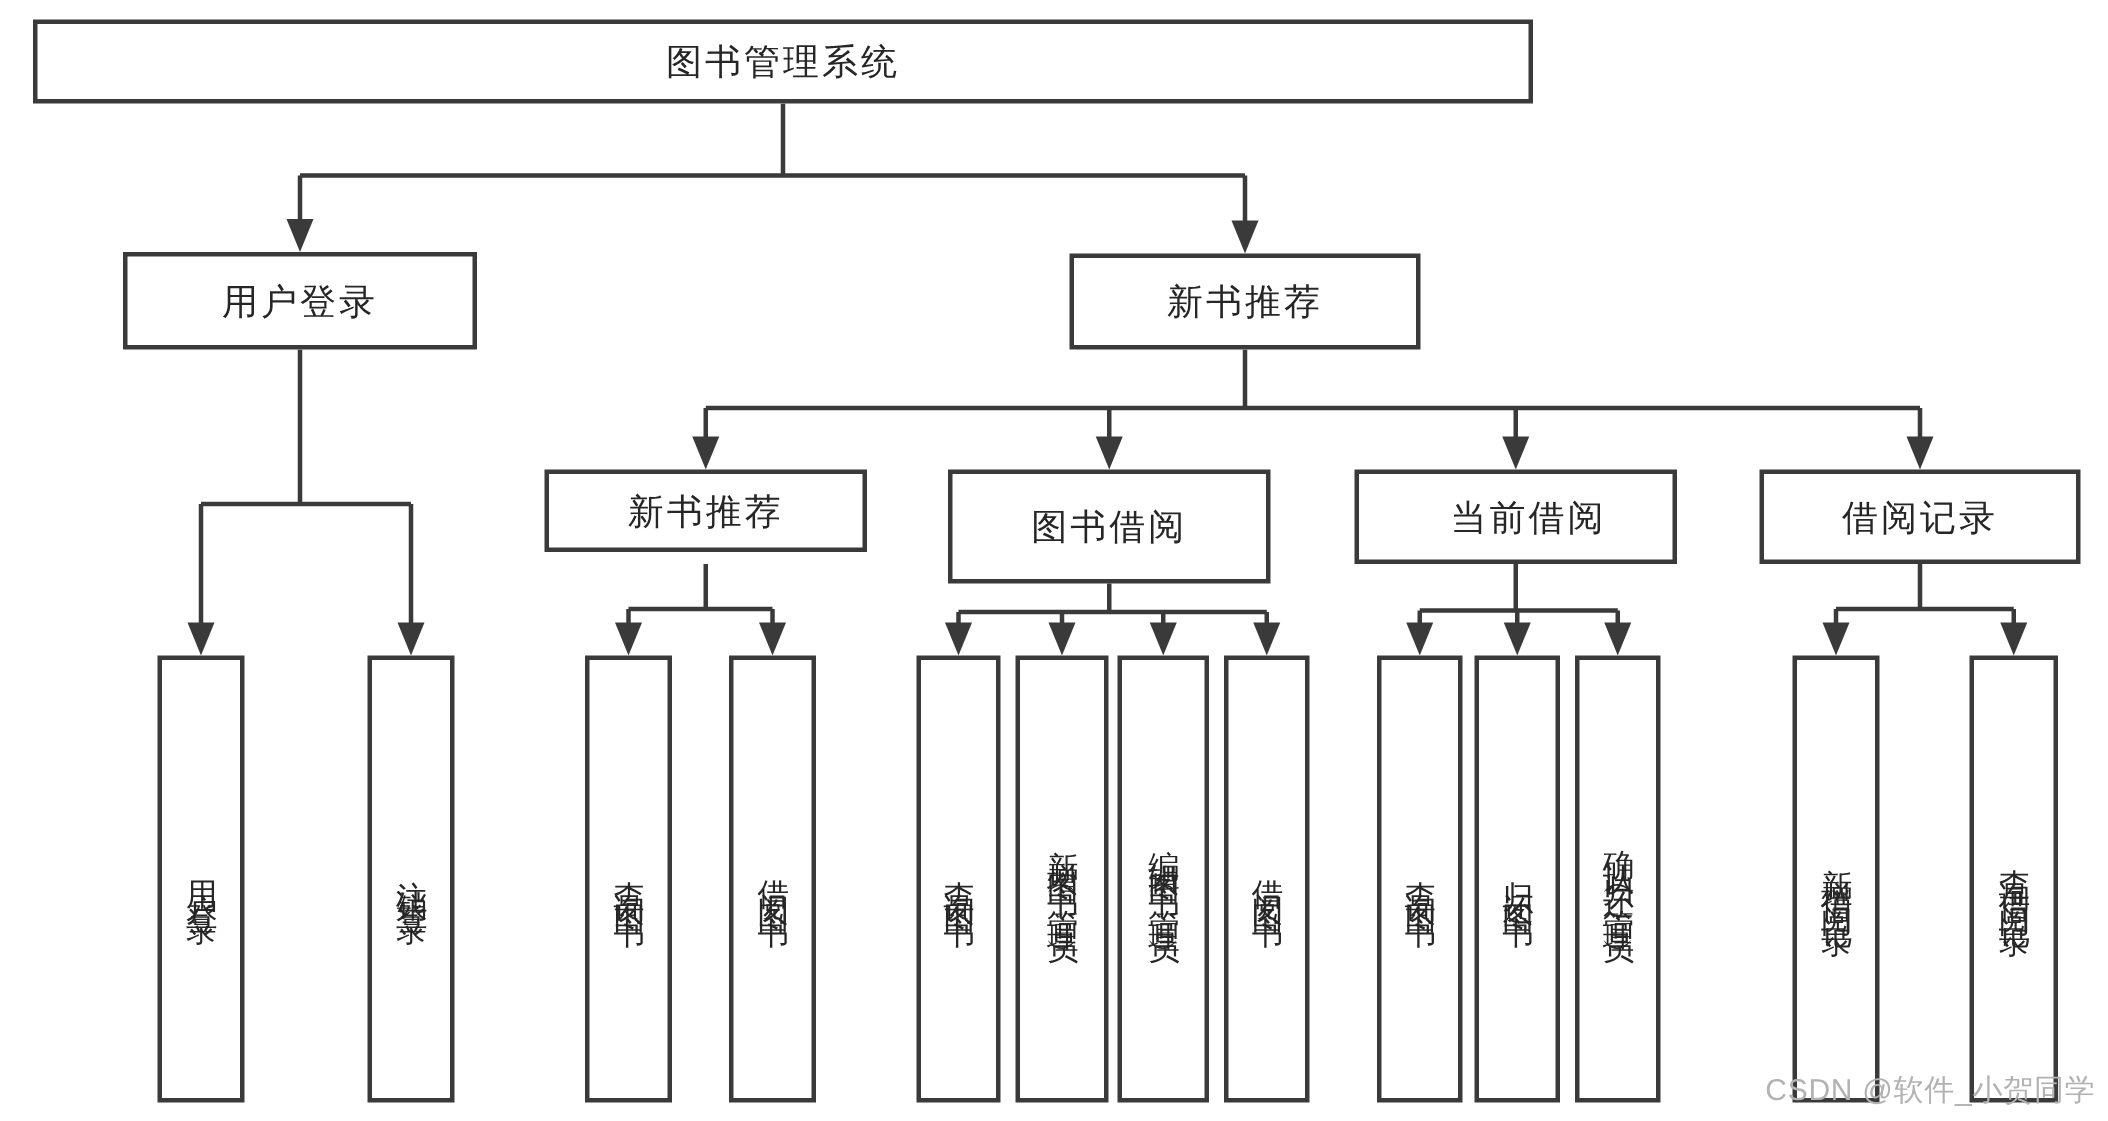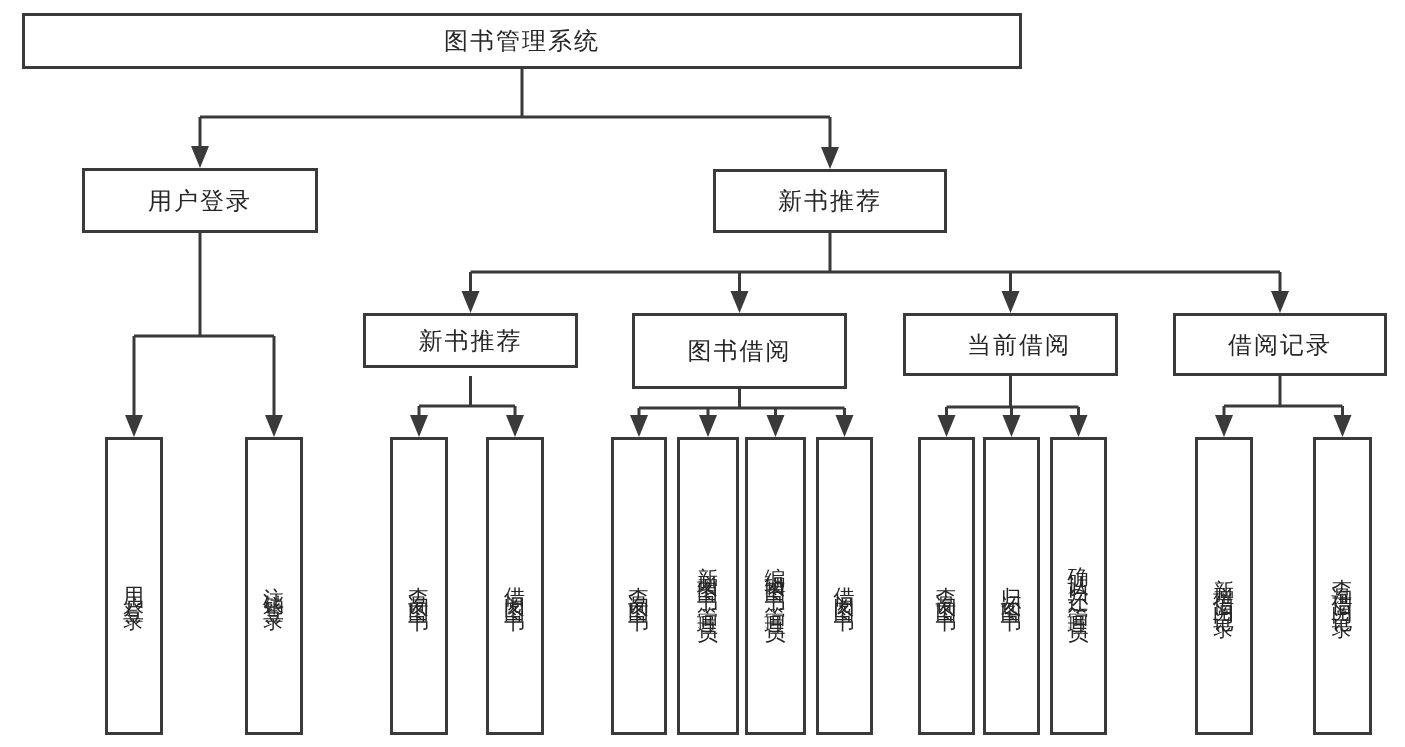--- a/index.html
+++ b/index.html
@@ -119,13 +119,14 @@
   <div class="vbox" style="left:745px;top:437px;width:61px;height:298px;">编辑图书（管理员）</div>
   <div class="vbox" style="left:816px;top:437px;width:57px;height:298px;">借阅图书</div>
 
   <div class="vbox" style="left:918px;top:437px;width:57px;height:298px;">查询图书</div>
   <div class="vbox" style="left:983px;top:437px;width:57px;height:298px;">归还图书</div>
   <div class="vbox" style="left:1050px;top:437px;width:57px;height:298px;">确认归还（管理员）</div>
 
   <div class="vbox" style="left:1195px;top:437px;width:58px;height:298px;">新增借阅记录</div>
   <div class="vbox" style="left:1313px;top:437px;width:59px;height:298px;">查询借阅记录</div>
 
+  <div id="watermark">CSDN @软件_小贺同学</div>
 </div>
 
 </body></html>

